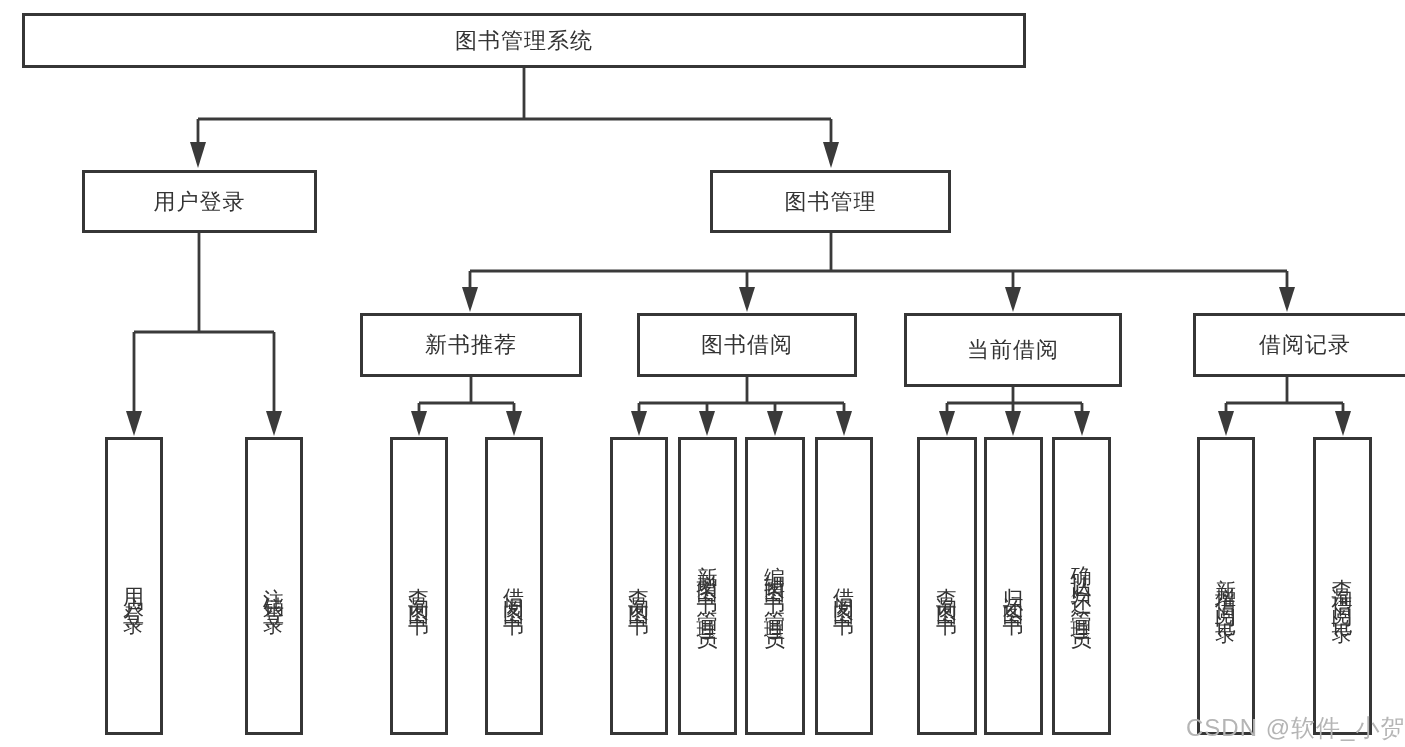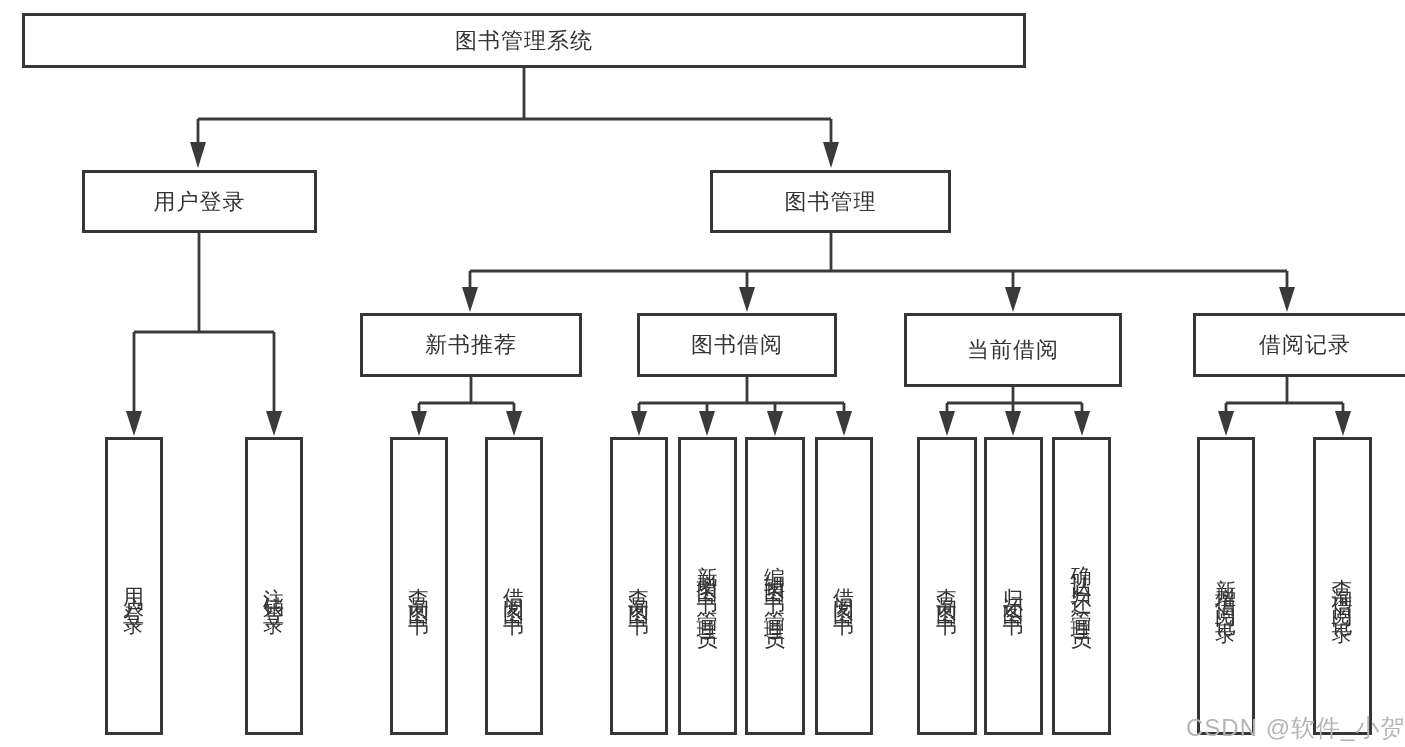--- a/index.html
+++ b/index.html
@@ -100,21 +100,21 @@
       <polygon points="1335,411 1351,411 1343,436"></polygon>
     </g>
   </svg>
 
   <div class="box" style="left:22px; top:13px; width:1004px; height:55px;">图书管理系统</div>
 
   <div class="box" style="left:82px; top:170px; width:235px; height:63px;">用户登录</div>
   <div class="box" style="left:710px; top:170px; width:241px; height:63px;">图书管理</div>
 
   <div class="box" style="left:360px; top:313px; width:222px; height:64px;">新书推荐</div>
-  <div class="box" style="left:637px; top:313px; width:200px; height:64px;">图书借阅</div>
+  <div class="box" style="left:637px; top:313px; width:220px; height:64px;">图书借阅</div>
   <div class="box" style="left:904px; top:313px; width:218px; height:74px;">当前借阅</div>
   <div class="box" style="left:1177px; top:313px; width:224px; height:64px;margin-left:16px;">借阅记录</div>
 
   <div class="box vert" style="left:105px; top:437px; width:58px; height:298px;">用户登录</div>
   <div class="box vert" style="left:245px; top:437px; width:58px; height:298px;">注销登录</div>
 
   <div class="box vert" style="left:390px; top:437px; width:58px; height:298px;">查询图书</div>
   <div class="box vert" style="left:485px; top:437px; width:58px; height:298px;">借阅图书</div>
 
   <div class="box vert" style="left:610px; top:437px; width:58px; height:298px;">查询图书</div>

